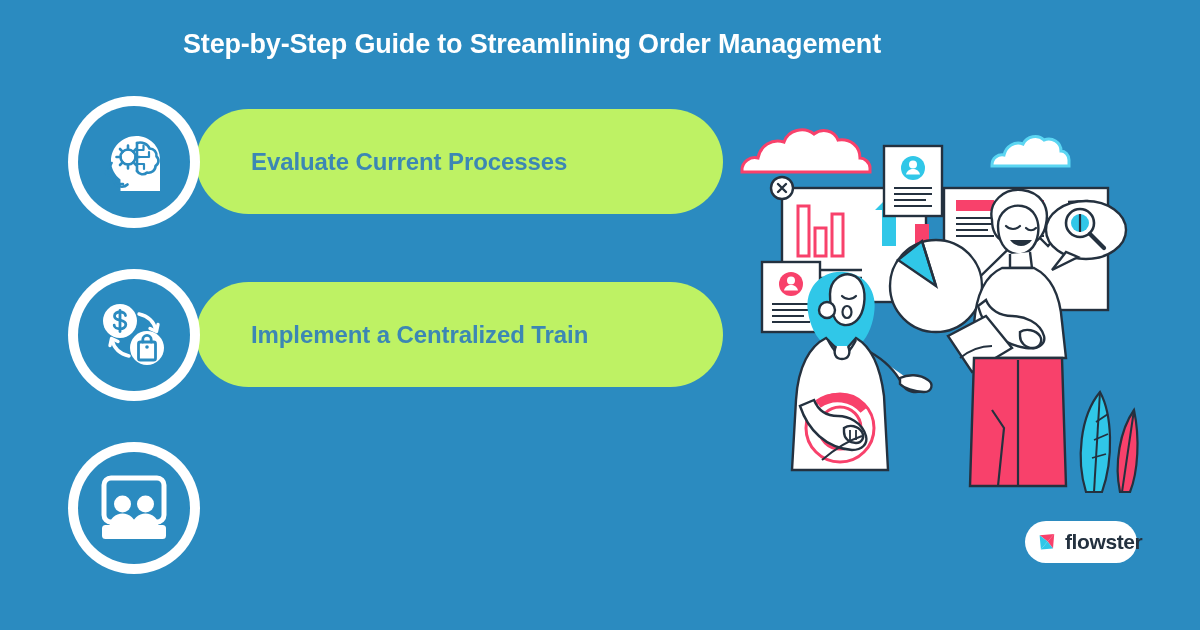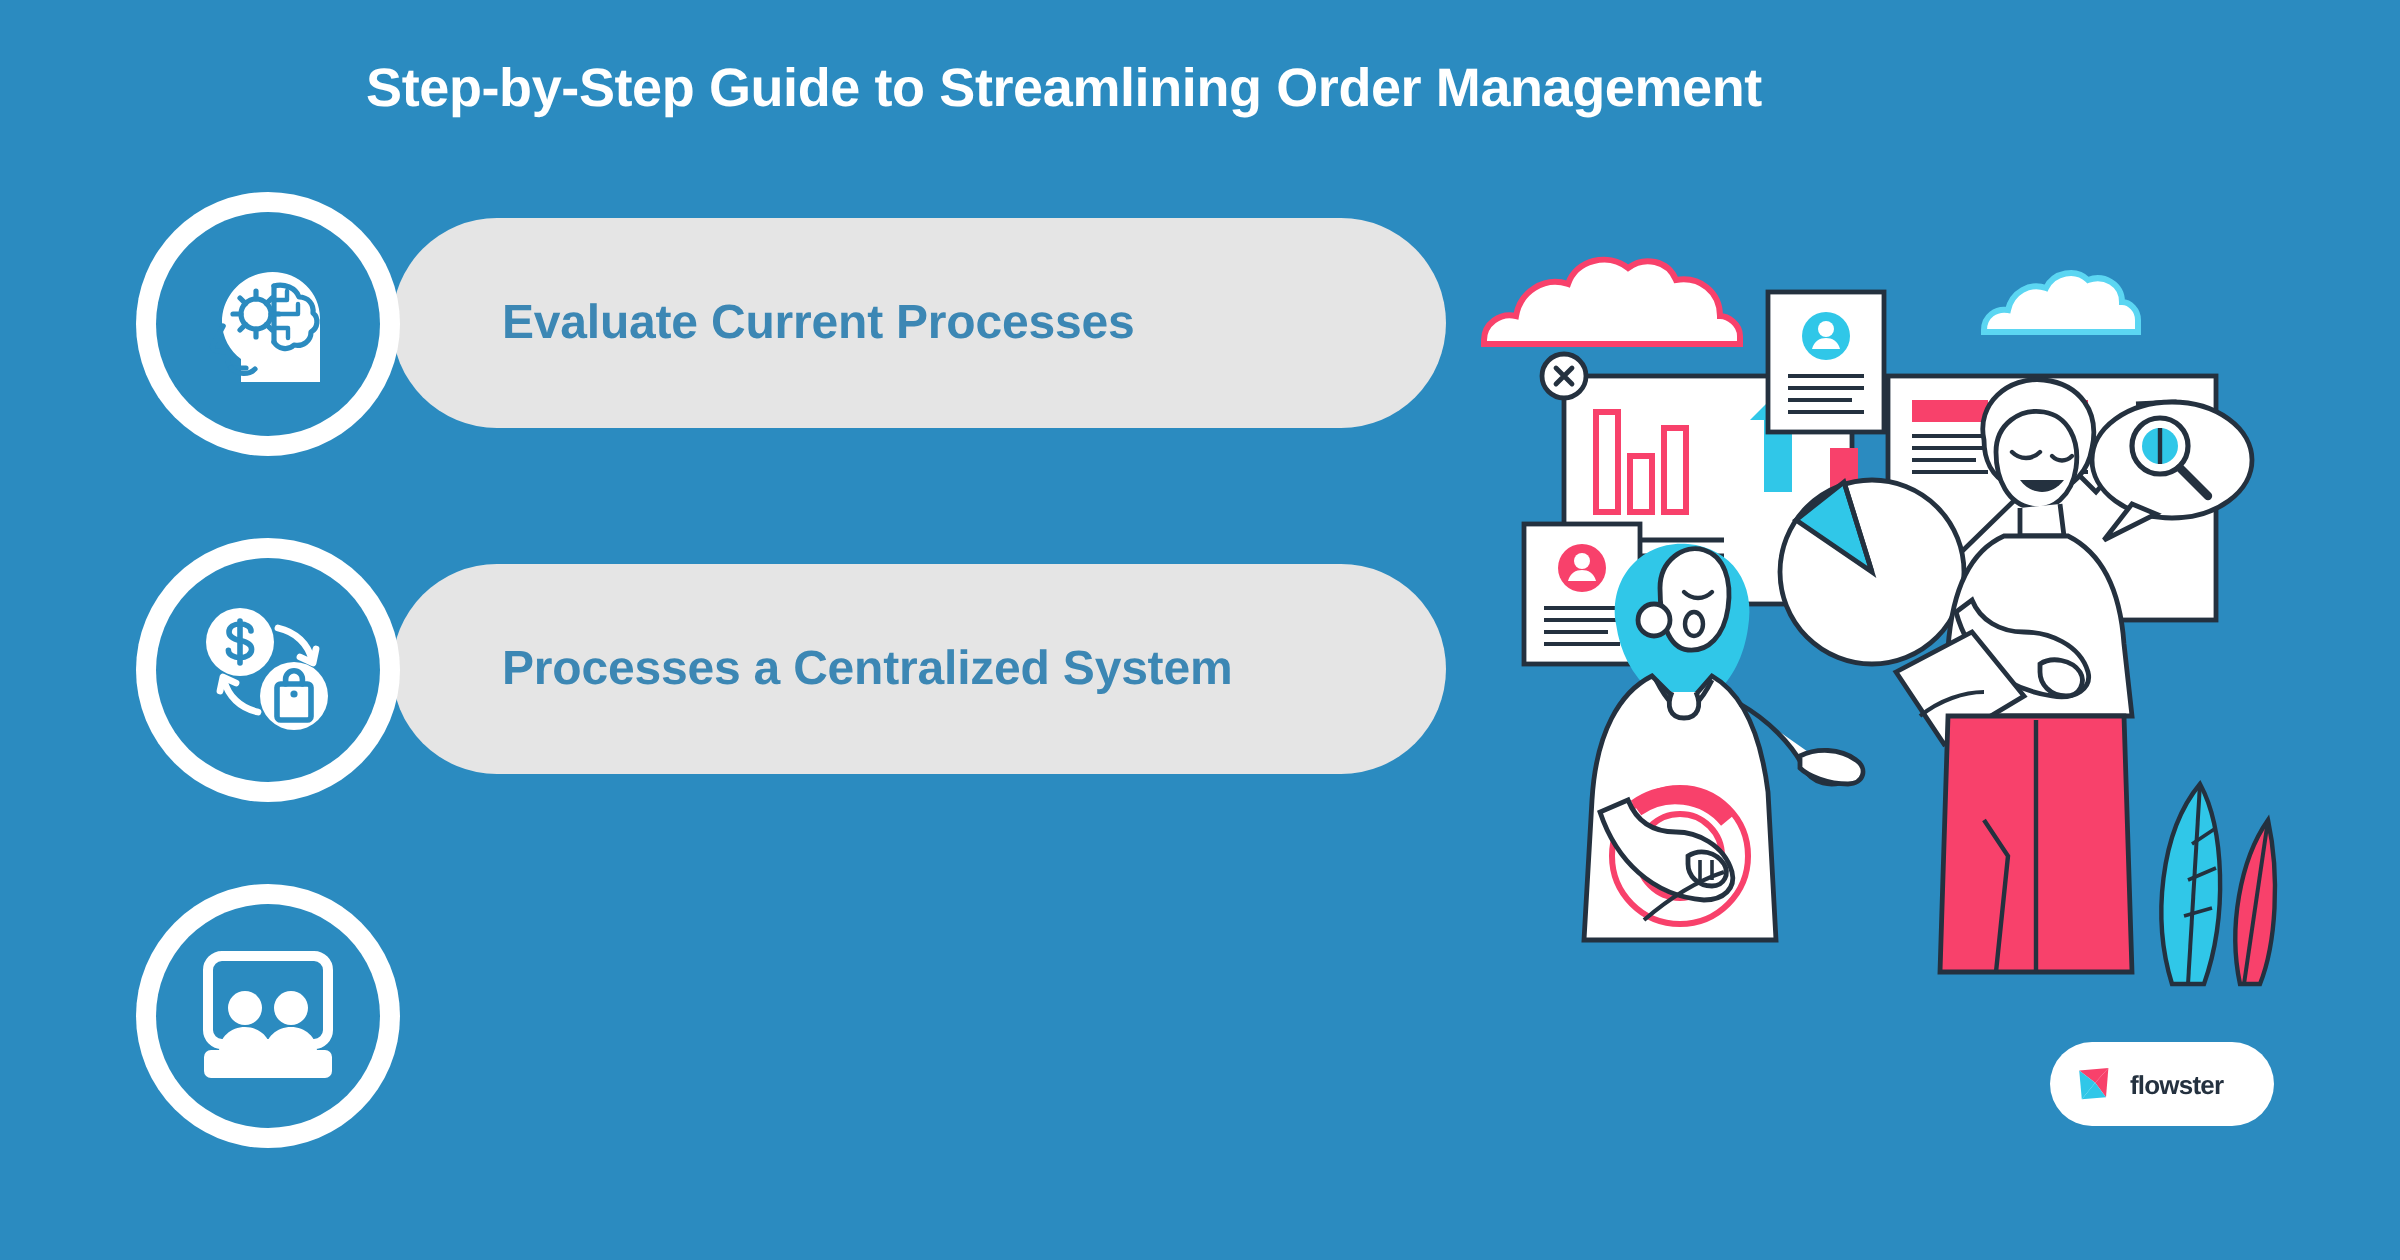--- a/index.html
+++ b/index.html
@@ -50,21 +50,21 @@
   .step-row.r0 { top: 8px; }
   .step-row.r1 { top: 181px; }
   .step-row.r2 { top: 354px; }
 
   .pill {
     position: absolute;
     left: 196px;
     top: 13px;
     width: 527px;
     height: 105px;
-    background: #e5e5e5;
+    background: #bef264;
     border-radius: 53px;
     display: flex;
     align-items: center;
   }
   .pill-label {
     margin-left: 55px;
     color: #3C87B4;
     font-size: 24px;
     font-weight: bold;
     letter-spacing: -0.1px;
@@ -114,21 +114,21 @@
     background: #FFFFFF;
     border-radius: 21px;
     display: flex;
     align-items: center;
     padding-left: 11px;
   }
   #logo-mark { width: 22px; height: 22px; flex: 0 0 auto; }
   #logo-text {
     margin-left: 7px;
     color: #24313F;
-    font-size: 13px;
+    font-size: 21px;
     font-weight: bold;
     letter-spacing: -0.4px;
   }
 </style>
 </head>
 <body>
 
 <div id="canvas">
 
   <div id="title">Step-by-Step Guide to Streamlining Order Management</div>
@@ -159,21 +159,21 @@
                          M23 24 L25.8 26.8 M36.2 37.2 L39 40 M23 40 L25.8 37.2 M36.2 26.8 L39 24" stroke-linecap="round"></path>
               </g>
             </svg>
           </span>
         </div>
       </div>
     </div>
 
     <div class="step-row r1">
       <div class="pill">
-        <span class="pill-label">Processes a Centralized System</span>
+        <span class="pill-label">Implement a Centralized Train</span>
       </div>
       <div class="circle-wrap">
         <div class="circle-inner">
           <span>
             <svg width="76" height="76" viewBox="0 0 76 76" fill="none">
 
               <circle cx="24" cy="24" r="17" fill="#FFFFFF"></circle>
               <path d="M24 13.5 L24 34.5" stroke="#2B8BC0" stroke-width="2.8" stroke-linecap="round"></path>
               <path d="M29.5 18.5 C29.5 16.3 27 15 24 15 C21 15 18.5 16.4 18.5 19 C18.5 21.6 21 22.6 24 23.2
                        C27 23.8 29.8 24.8 29.8 27.6 C29.8 30.4 27 31.8 24 31.8 C21 31.8 18.2 30.4 18.2 28.2" stroke="#2B8BC0" stroke-width="2.8" fill="none" stroke-linecap="round"></path>

